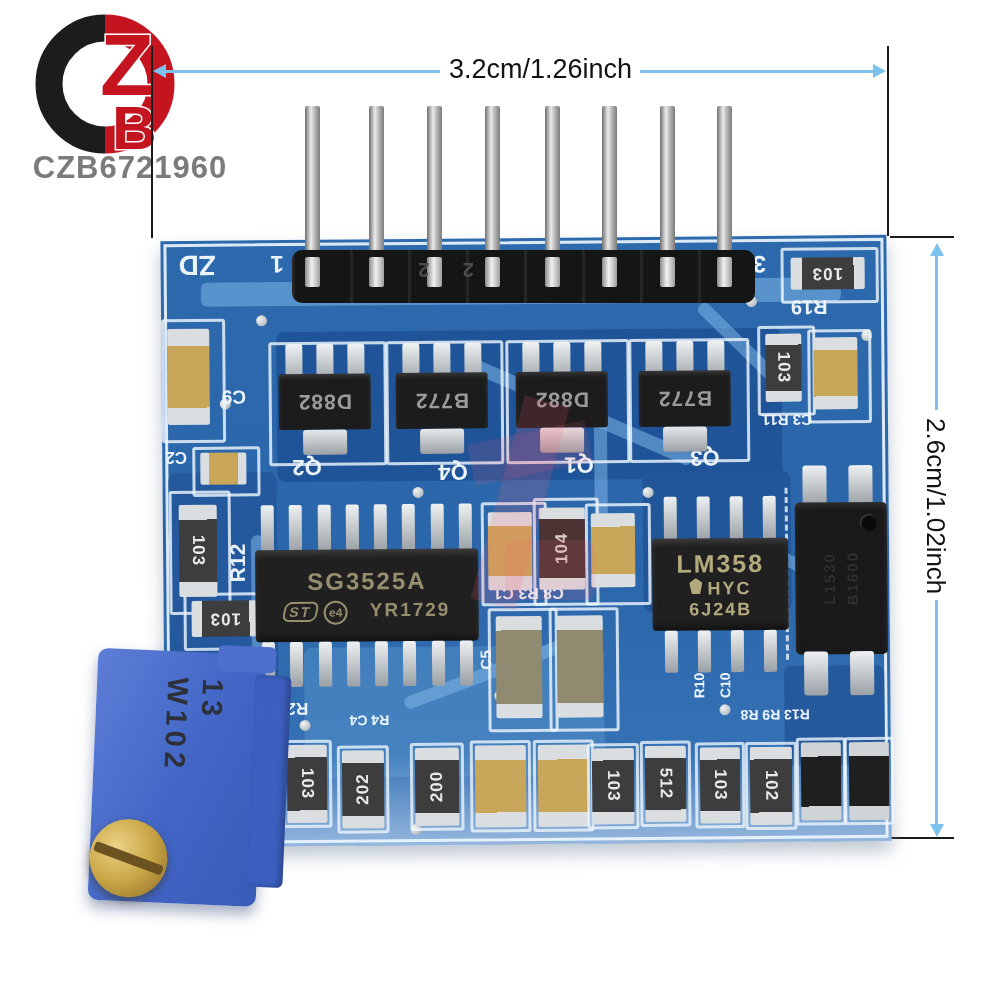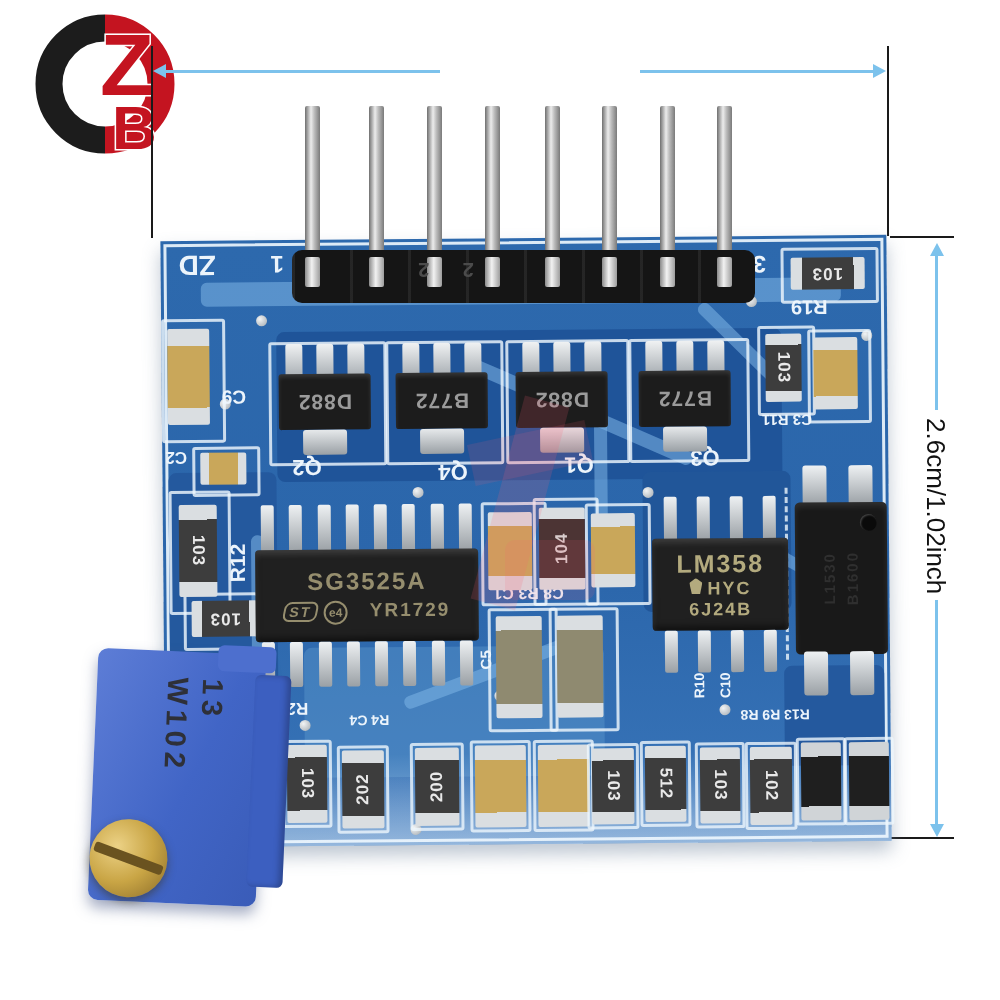--- a/index.html
+++ b/index.html
@@ -140,27 +140,29 @@
 <body>
 
 <div class="page">
 
   <svg class="abs" style="left:30px;top:12px" width="165" height="142" viewBox="0 0 165 142">
     <path d="M 75 16 A 56 56 0 0 0 75 128" fill="none" stroke="#1c1c1c" stroke-width="27"></path>
     <path d="M 75 16 A 56 56 0 0 1 75 128" fill="none" stroke="#c41420" stroke-width="27"></path>
     <text x="70" y="83" font-family="Liberation Sans, sans-serif" font-size="88" font-weight="bold" fill="#c41420" stroke="#ffffff" stroke-width="3" paint-order="stroke">Z</text>
     <text x="82" y="137" font-family="Liberation Sans, sans-serif" font-size="62" font-weight="bold" fill="#c41420" stroke="#ffffff" stroke-width="3" paint-order="stroke">B</text>
   </svg>
+  <div class="logo-caption">CZB6721960</div>
 
   <div class="ext" style="left:151px;top:46px;width:2px;height:192px"></div>
   <div class="ext" style="left:887px;top:46px;width:2px;height:190px"></div>
   <div class="dimseg" style="left:160px;top:70px;width:280px;height:3px"></div>
   <div class="dimseg" style="left:640px;top:70px;width:240px;height:3px"></div>
   <div class="arr l" style="left:153px;top:64px"></div>
   <div class="arr r" style="left:873px;top:64px"></div>
+  <div class="dimlab" style="left:443px;top:54px">3.2cm/1.26inch</div>
 
   <div class="ext" style="left:890px;top:236px;width:64px;height:2px"></div>
   <div class="ext" style="left:890px;top:837px;width:64px;height:2px"></div>
   <div class="dimseg" style="left:935px;top:250px;width:3px;height:160px"></div>
   <div class="dimseg" style="left:935px;top:572px;width:3px;height:252px"></div>
   <div class="arr u" style="left:930px;top:243px"></div>
   <div class="arr d" style="left:930px;top:824px"></div>
   <div class="dimlab v" style="left:920px;top:412px">2.6cm/1.02inch</div>
 
   <div class="board">

